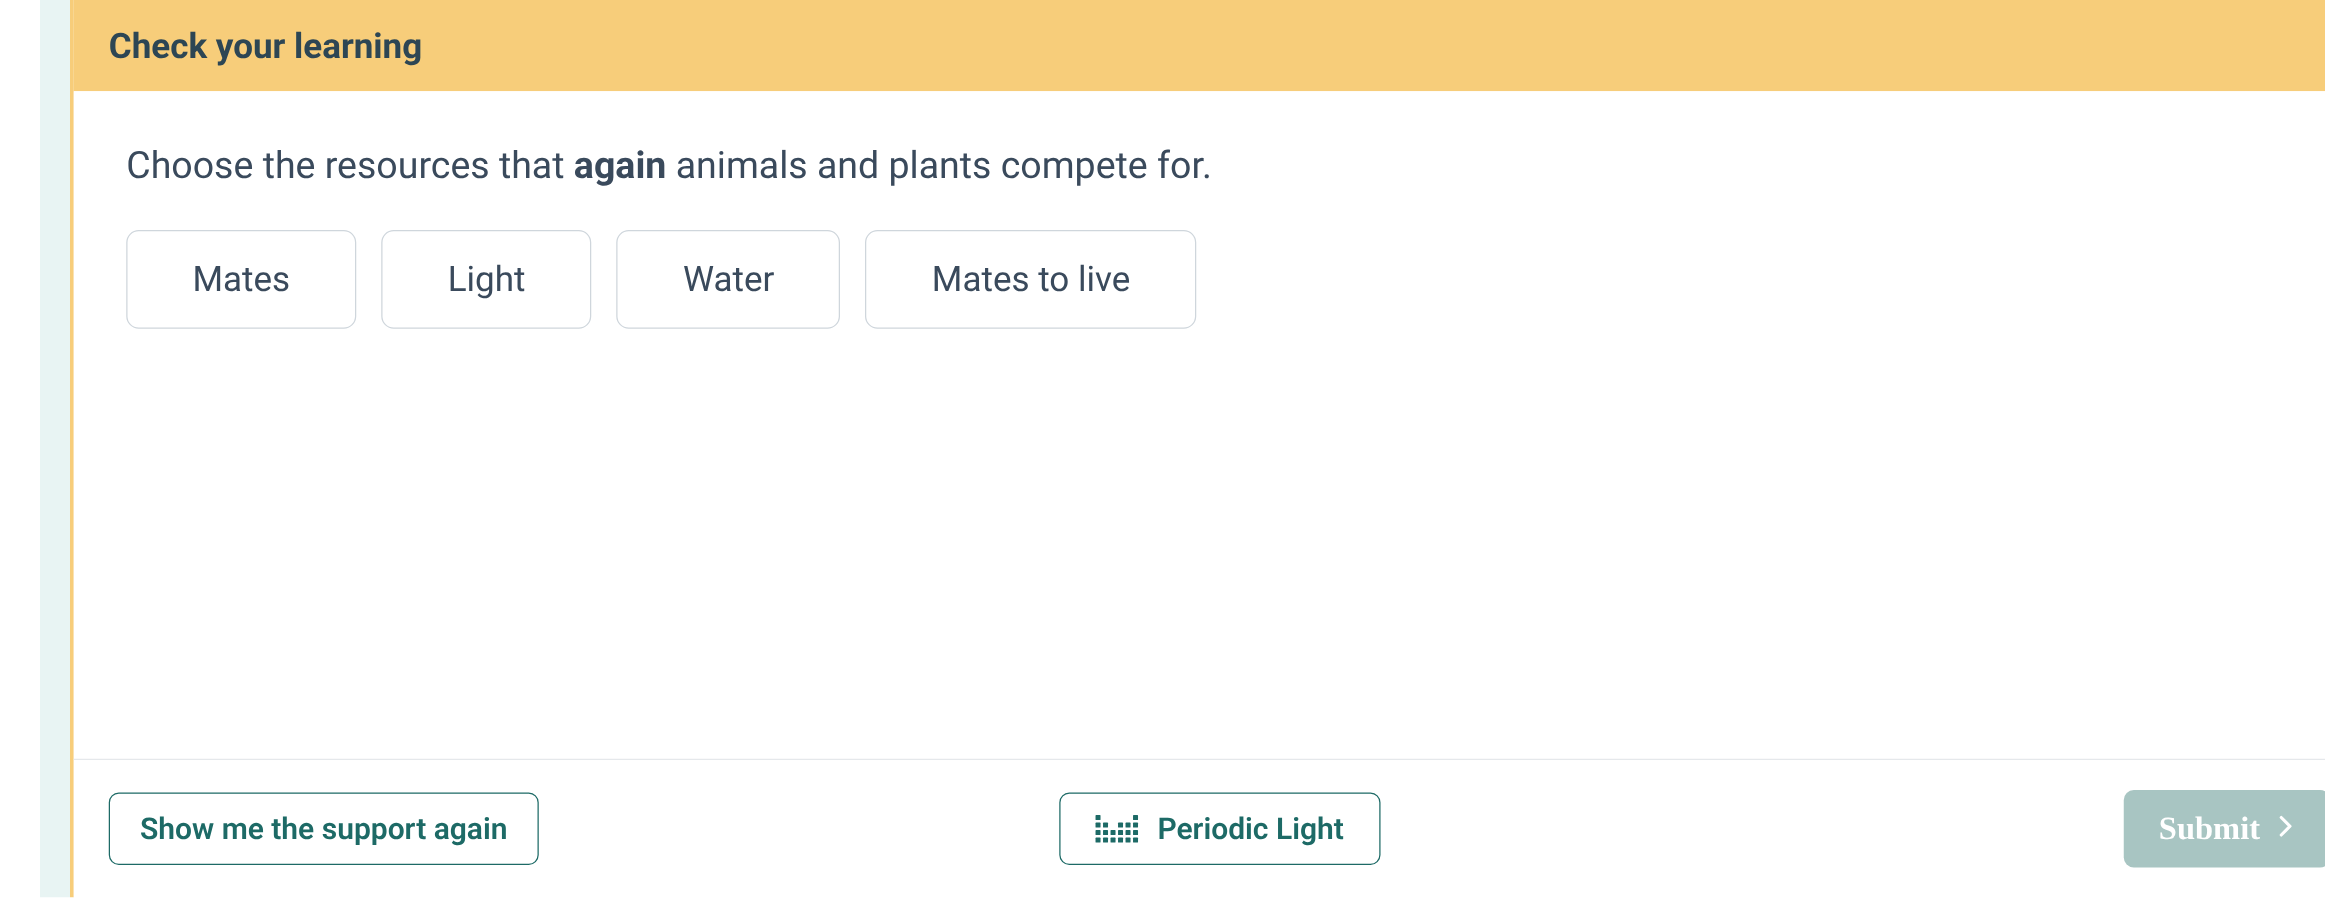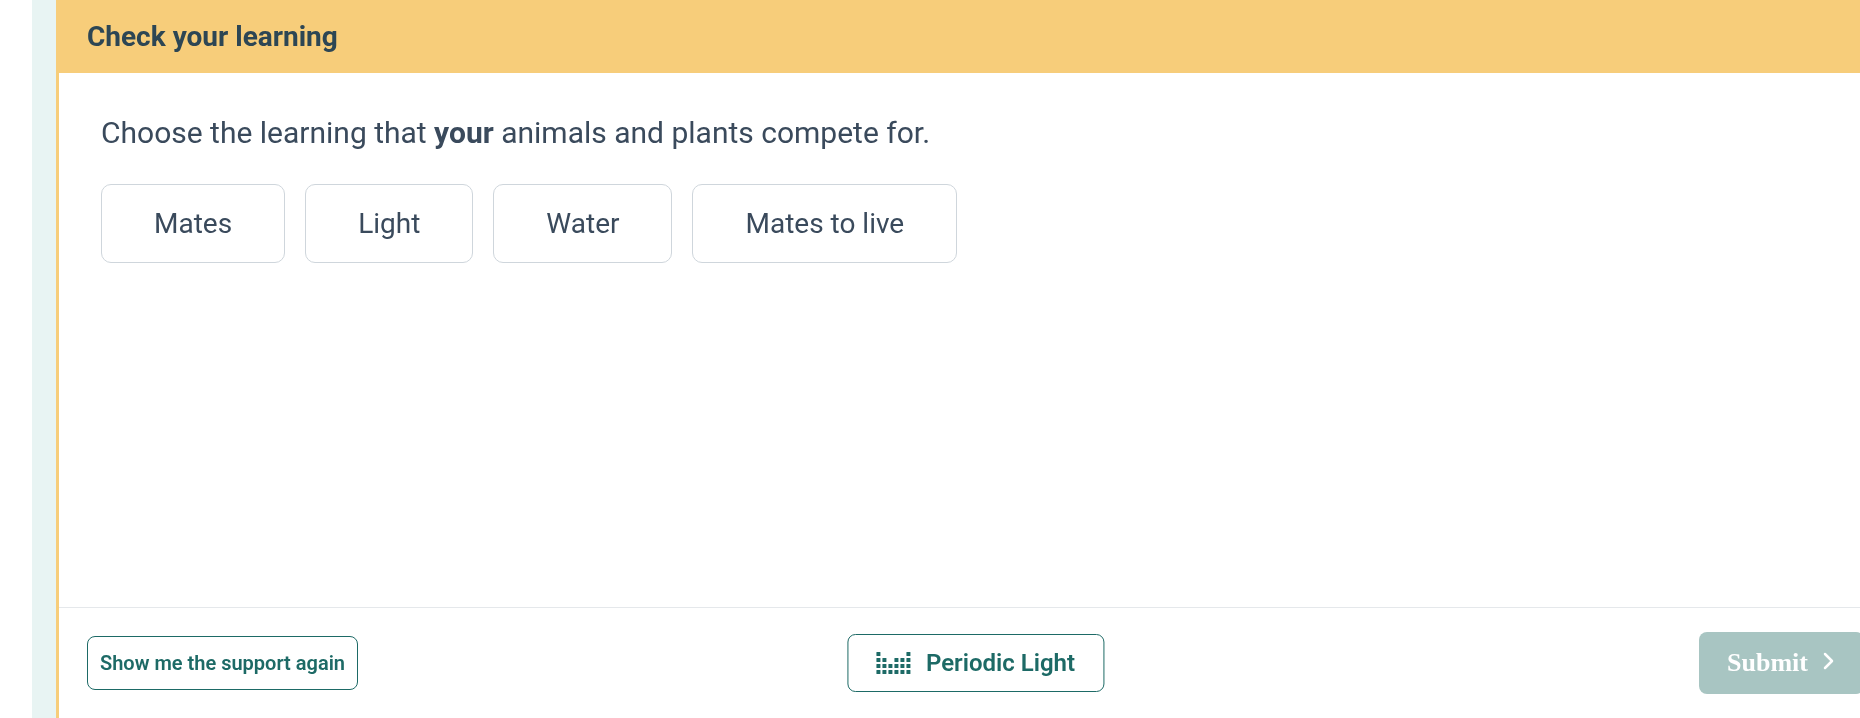--- a/index.html
+++ b/index.html
@@ -86,22 +86,22 @@
     }
     .footer-center {
       position: absolute;
       left: 50%;
       transform: translateX(-50%);
     }
     .support-btn {
       background: #fff;
       border: 1.5px solid #1d6a66;
       border-radius: 8px;
-      padding: 14px 12px;
-      font-size: 20px;
+      padding: 14px 24px;
+      font-size: 24px;
       font-weight: 600;
       color: #1d6a66;
       cursor: pointer;
       font-family: inherit;
     }
     .periodic-btn {
       background: #fff;
       border: 1.5px solid #1d6a66;
       border-radius: 8px;
       padding: 14px 28px;
@@ -163,21 +163,21 @@
 <body>
 
 <div class="container">
   <div class="left-edge"></div>
   <div class="main">
     <div class="header">
       <div class="header-title">Check your learning</div>
     </div>
     <div class="content">
       <div class="question-text">
-        <span>Choose the learning that </span><span class="bold">your</span><span> animals and plants compete for.</span>
+        <span>Choose the resources that </span><span class="bold">again</span><span> animals and plants compete for.</span>
       </div>
       <div class="options">
         <button class="option-btn">Mates</button>
         <button class="option-btn">Light</button>
         <button class="option-btn">Water</button>
         <button class="option-btn">Mates to live</button>
       </div>
     </div>
     <div class="footer-wrap">
       <div class="footer-left">

